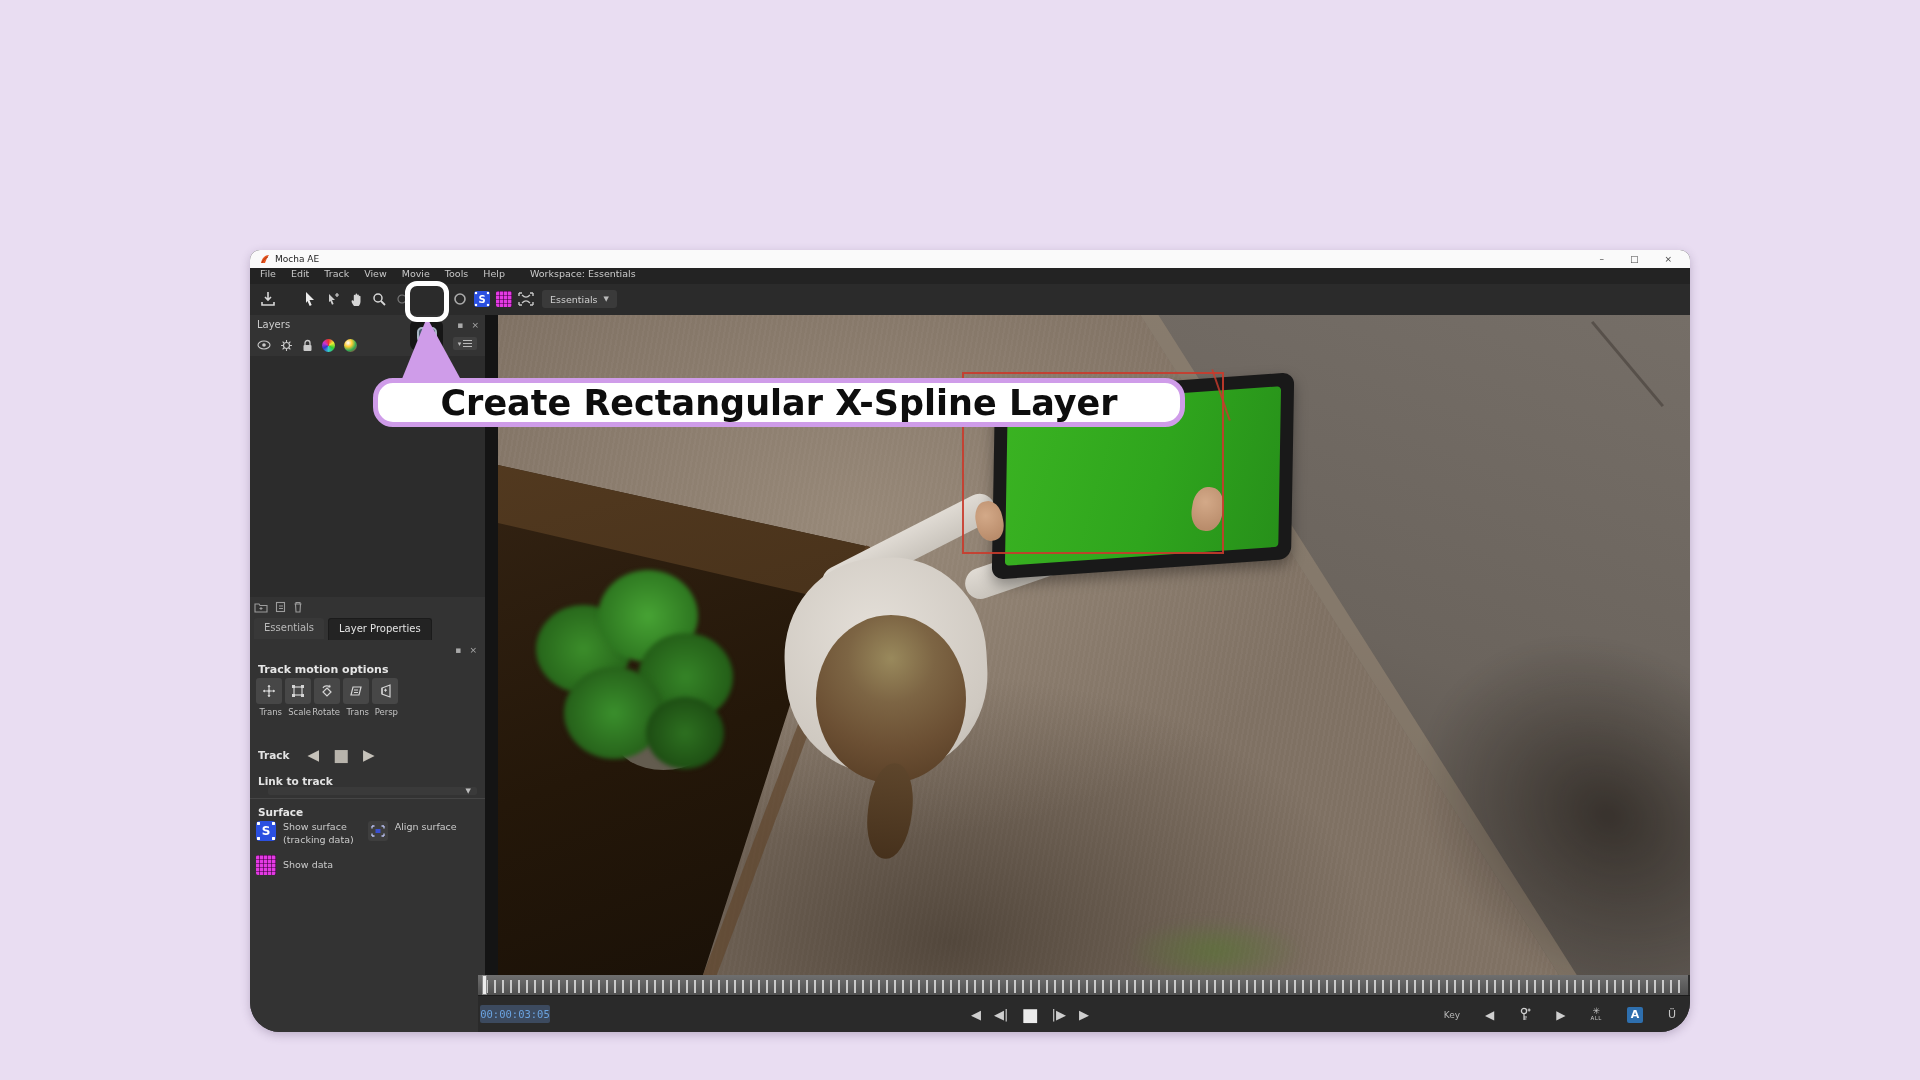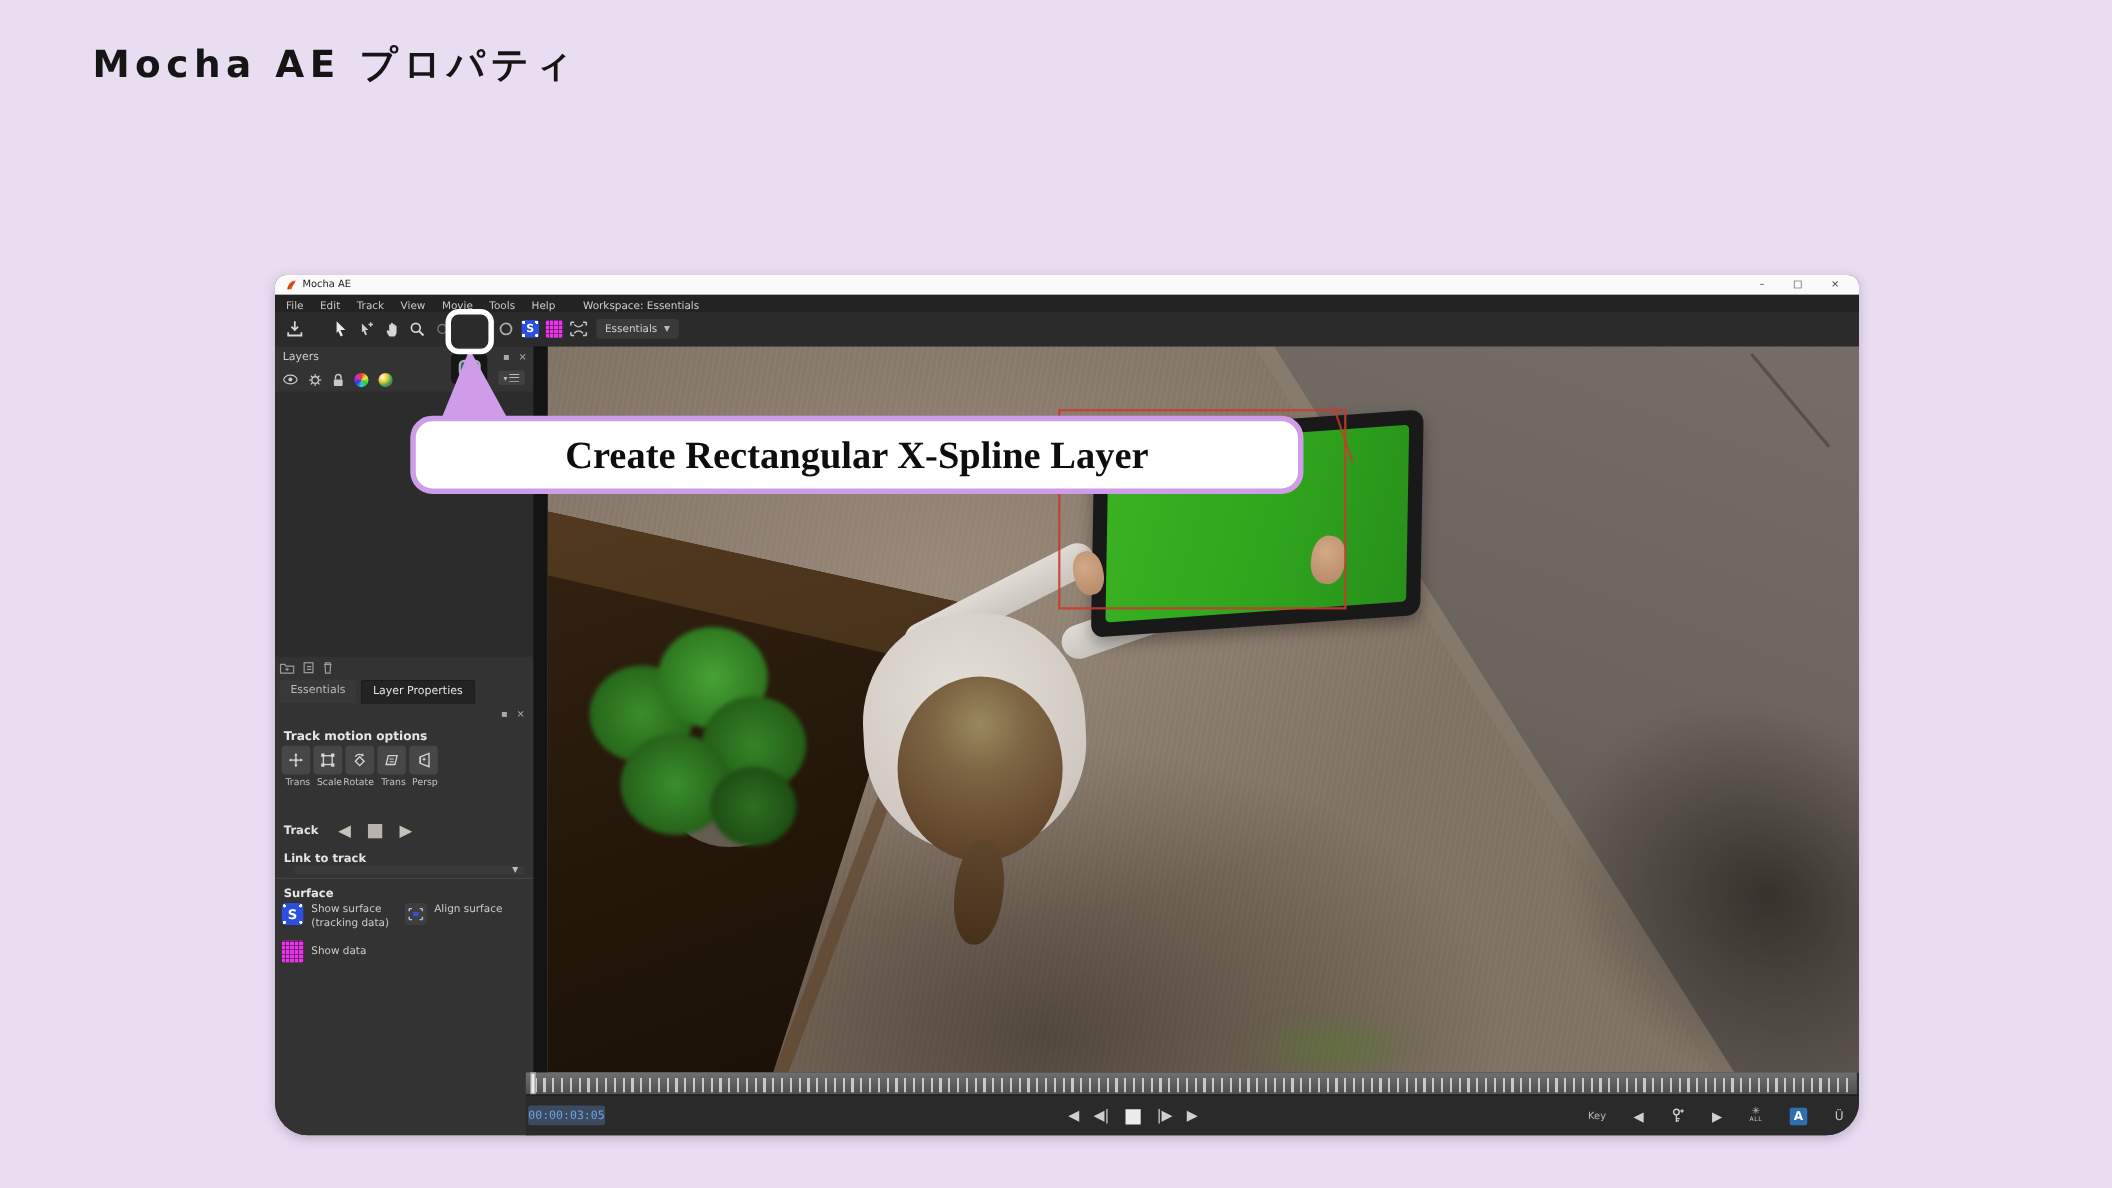--- a/index.html
+++ b/index.html
@@ -10,21 +10,21 @@
   
   .app-window{position:absolute;left:250px;top:250px;width:1440px;height:782px;background:#2d2d2d;
     border-radius:10px 10px 30px 30px;overflow:hidden;box-shadow:0 3px 10px rgba(60,40,80,.25);}
 
   .titlebar{position:absolute;left:0;top:0;right:0;height:18px;background:#fafafa;display:flex;align-items:center;
     padding:0 10px;box-sizing:border-box;font-size:9px;color:#222;}
   .tb-logo{width:10px;height:10px;margin-right:5px;}
   .win-controls{margin-left:auto;display:flex;gap:26px;font-size:9px;color:#444;padding-right:8px;}
   .win-controls span{cursor:default;}
 
-  .menubar{position:absolute;left:0;top:18px;right:0;height:16px;background:#232323;display:flex;align-items:flex-end;
+  .menubar{position:absolute;left:0;top:18px;right:0;height:16px;background:#232323;display:flex;align-items:flex-start;
     gap:15px;padding-left:10px;font-size:9.5px;color:#c9c9c9;}
   .menubar .ws{margin-left:10px;color:#cccccc;}
 
   .toolbar{position:absolute;left:0;top:34px;right:0;height:31px;background:#2b2b2b;border-bottom:1px solid #1e1e1e;}
   .tbi{position:absolute;top:5px;width:20px;height:20px;display:flex;align-items:center;justify-content:center;}
   .preset-btn{position:absolute;left:292px;top:6px;height:18px;padding:0 8px;background:#3a3a3a;border-radius:3px;
     color:#cfcfcf;font-size:9.5px;display:flex;align-items:center;gap:6px;}
   .preset-btn .arr{font-size:7px;color:#bbb;}
   .sbadge{width:16px;height:16px;background:#2b50e0;border-radius:3px;color:#fff;font-size:10px;font-weight:700;
     display:flex;align-items:center;justify-content:center;
@@ -38,22 +38,22 @@
   .gridicon::after{content:"";position:absolute;inset:0;
     background:repeating-linear-gradient(90deg,transparent 0 3px,rgba(40,0,40,.55) 3px 4px);}
 
   
   .hl-btn{position:absolute;left:160px;top:36px;width:33px;height:30px;background:#161616;border-radius:6px;z-index:30;
     display:flex;align-items:center;justify-content:center;}
   .hl-ring{position:absolute;left:155px;top:31px;width:44px;height:41px;border:5px solid #ffffff;border-radius:12px;
     box-sizing:border-box;z-index:50;pointer-events:none;}
   .callout-tail{position:absolute;left:146px;top:66px;width:72px;height:74px;background:#cf9ce9;
     clip-path:polygon(43% 2%,2% 100%,98% 100%);z-index:40;}
-  .callout{position:absolute;left:123px;top:128px;width:812px;height:71px;background:#ffffff;border:5px solid #cf9ce9;
-    border-radius:20px;box-sizing:border-box;z-index:45;display:flex;align-items:center;justify-content:center;font-family:Liberation Serif, serif;}
+  .callout{position:absolute;left:123px;top:128px;width:812px;height:49px;background:#ffffff;border:5px solid #cf9ce9;
+    border-radius:20px;box-sizing:border-box;z-index:45;display:flex;align-items:center;justify-content:center;}
   .callout span{font-size:35px;font-weight:700;color:#0d0d0d;letter-spacing:0px;white-space:nowrap;}
 
   
   .left-panel{position:absolute;left:0;top:65px;bottom:0;width:235px;background:#333333;border-right:1px solid #1f1f1f;
     font-size:10px;color:#cccccc;}
   .layers-header{position:absolute;left:0;top:2px;right:6px;height:15px;display:flex;align-items:center;padding-left:7px;}
   .ph-right{margin-left:auto;display:flex;gap:8px;color:#a9a9a9;font-size:9px;}
   .layers-strip{position:absolute;left:0;top:20px;right:0;height:20px;display:flex;align-items:center;gap:9px;padding-left:7px;}
   .strip-menu{position:absolute;right:8px;top:2px;width:24px;height:13px;background:#414141;border-radius:2px;
     display:flex;align-items:center;justify-content:center;gap:2px;color:#bbb;font-size:7px;}
@@ -170,21 +170,20 @@
   .achip{width:16px;height:16px;background:#2e6fae;border-radius:2px;color:#fff;font-weight:700;font-size:11px;
     display:flex;align-items:center;justify-content:center;}
   .uber{font-size:11px;color:#c5c5c5;}
 
   svg{display:block;}
 </style>
 </head>
 <body>
 
 <div class="page">
-  <div class="page-title">Mocha AE プロパティ</div>
 
   <div class="app-window">
 
     <div class="titlebar">
       <svg class="tb-logo" viewBox="0 0 10 10">
         <path d="M1 9 C2 4 5 1 9 1 C7 4 6 6 5 9 Z" fill="#e8541e"></path>
         <path d="M2 9 C3 6 5 4 8 3" stroke="#a33312" stroke-width="0.8" fill="none"></path>
       </svg>
       <span>Mocha AE</span>
       <div class="win-controls">

